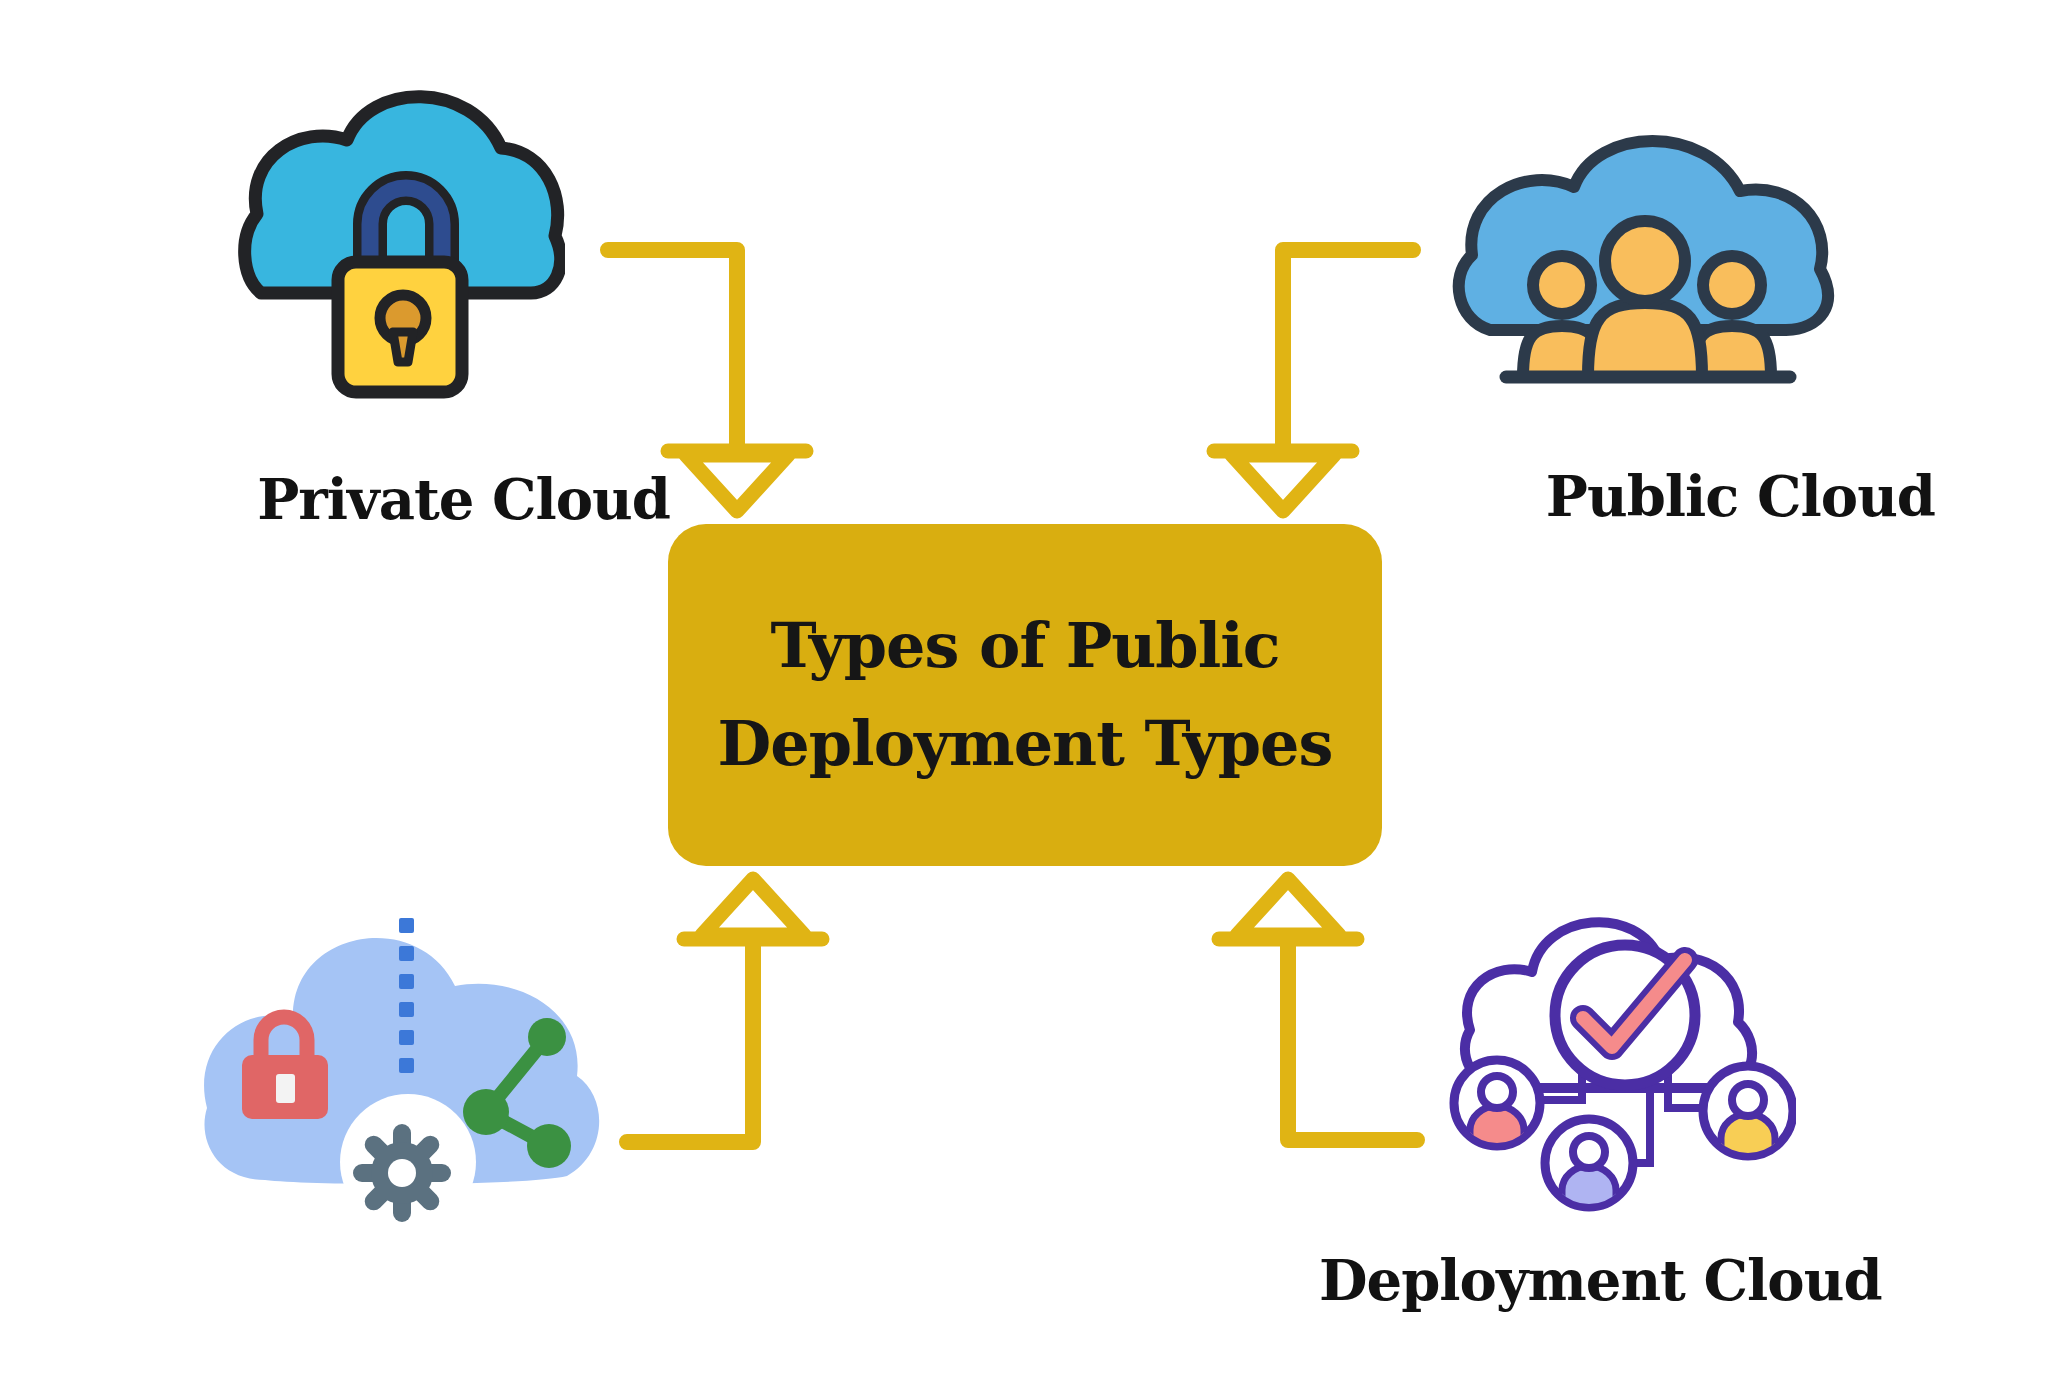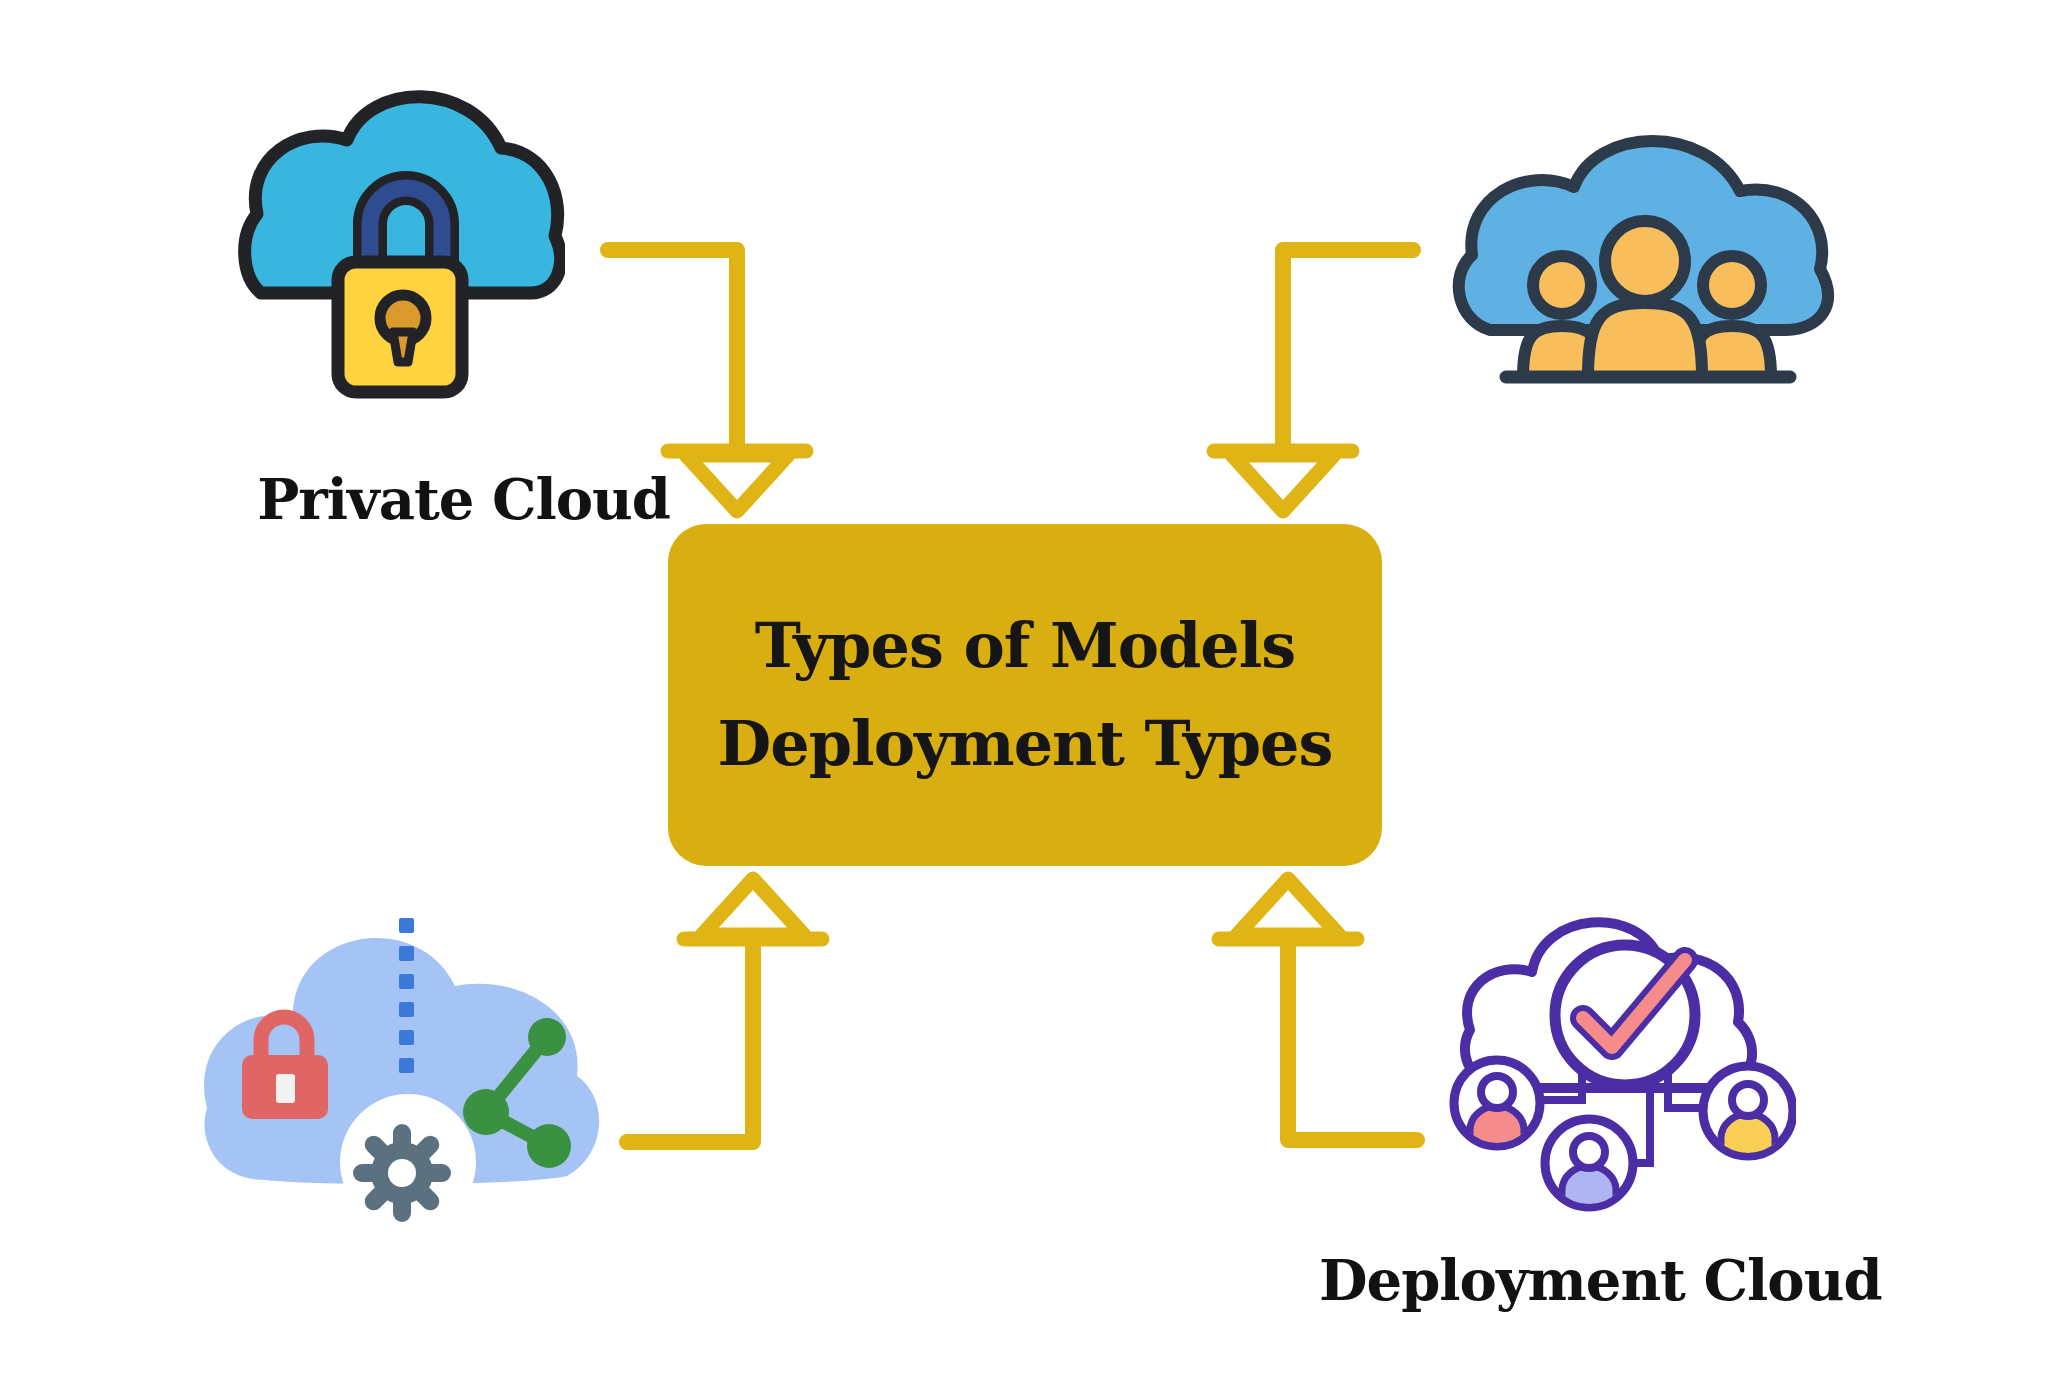--- a/index.html
+++ b/index.html
@@ -122,24 +122,25 @@
       <circle cx="141" cy="262" r="16" stroke-width="8" fill="#FFFFFF" stroke="#4B2EA5"></circle>
     </g>
     <g>
       <circle cx="300" cy="221" r="45" stroke-width="9" fill="#FFFFFF" stroke="#4B2EA5"></circle>
       <path d="M 273 270 V 248 A 27 24 0 0 1 327 248 V 270 Z" clip-path="url(#clip-member-right)" stroke-width="7" fill="#F8CE55" stroke="#4B2EA5"></path>
       <circle cx="300" cy="210" r="16" stroke-width="8" fill="#FFFFFF" stroke="#4B2EA5"></circle>
     </g>
   </svg>
 
   <div class="abs node-label" style="left: 120px; top: 467px; width: 550px; color: rgb(18, 18, 18);">Private Cloud</div>
+  <div class="abs node-label" style="left: 1385px; top: 464px; width: 550px; color: rgb(18, 18, 18);">Public Cloud</div>
   <div class="abs node-label" style="left: 1319px; top: 1248px; width: 550px; color: rgb(18, 18, 18);">Deployment Cloud</div>
 
   <div id="center-box" class="abs" style="background-color: rgb(217, 174, 16);">
-    <div class="title-line" style="color: rgb(22, 22, 22);">Types of Models</div>
+    <div class="title-line" style="color: rgb(22, 22, 22);">Types of Public</div>
     <div class="title-line" style="color: rgb(22, 22, 22);">Deployment Types</div>
   </div>
 
   <svg id="arrow-layer" class="abs" width="2048" height="1393" viewBox="0 0 2048 1393">
     <g>
       <path d="M 608 250 H 737 V 444" fill="none" stroke-width="16" stroke-linecap="round" stroke-linejoin="round" stroke="#E0B414"></path>
       <path d="M 668 451 H 806" fill="none" stroke-width="15" stroke-linecap="round" stroke="#E0B414"></path>
       <path d="M 686 455 L 788 455 L 737 511 Z" stroke-width="15" stroke-linejoin="round" fill="#FFFFFF" stroke="#E0B414"></path>
     </g>
     <g>

